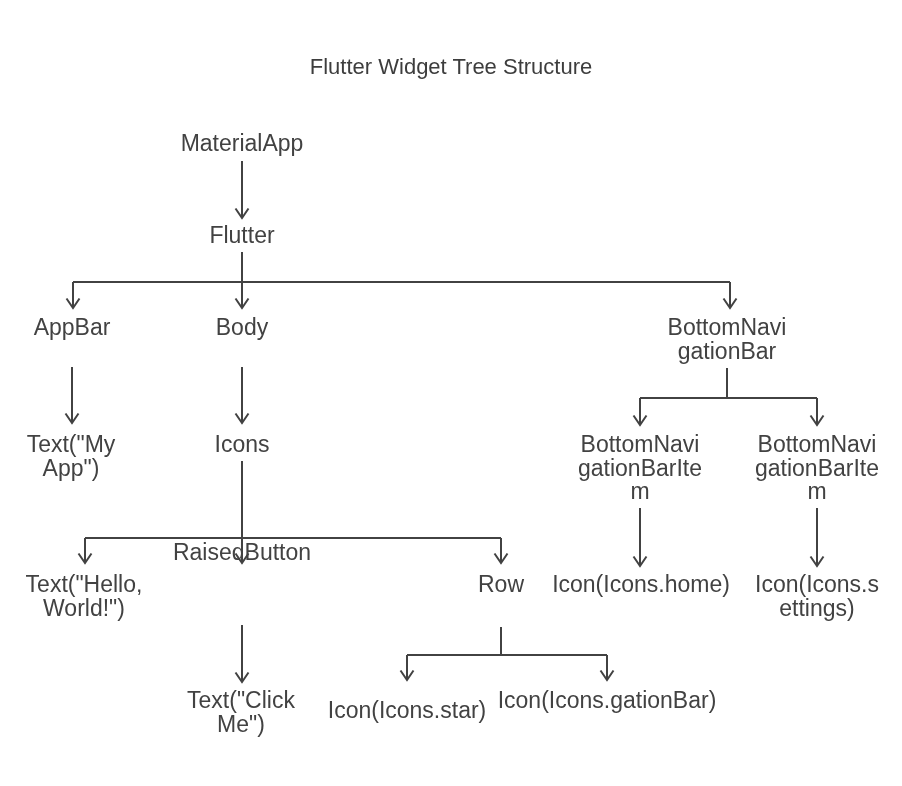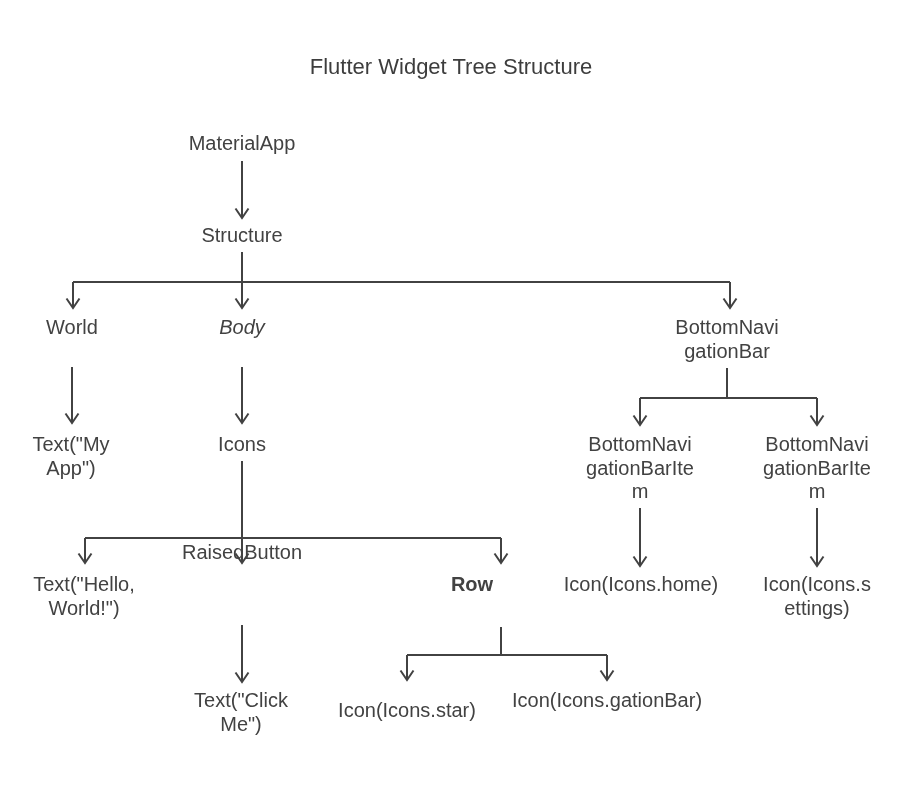--- a/index.html
+++ b/index.html
@@ -31,21 +31,21 @@
   .edges-svg path {
     stroke: #424242;
     stroke-width: 2;
     fill: none;
   }
   .node {
     position: absolute;
     transform: translateX(-50%);
     text-align: center;
     white-space: pre-line;
-    font-size: 20px;
+    font-size: 23px;
     line-height: 23.5px;
     color: #424242;
   }
 </style>
 </head>
 <body>
 
 <div class="canvas">
 
   <div class="diagram-title">Flutter Widget Tree Structure</div>
@@ -118,25 +118,25 @@
       <path d="M407 655 L607 655"></path>
       <path d="M407 655 L407 679"></path>
       <path d="M400.5 670.5 L407 680 L413.5 670.5"></path>
       <path d="M607 655 L607 679"></path>
       <path d="M600.5 670.5 L607 680 L613.5 670.5"></path>
     </g>
   </svg>
 
   <div class="node" style="left:242px; top:132px;">MaterialApp</div>
 
-  <div class="node" style="left:242px; top:224px;">Structure</div>
+  <div class="node" style="left:242px; top:224px;">Flutter</div>
 
-  <div class="node" style="left:72px; top:316px;">World</div>
+  <div class="node" style="left:72px; top:316px;">AppBar</div>
 
-  <div class="node" style="left:242px; top:316px;font-style:italic;">Body</div>
+  <div class="node" style="left:242px; top:316px;">Body</div>
 
   <div class="node" style="left:727px; top:316px;">BottomNavi
 gationBar</div>
 
   <div class="node" style="left:71px; top:433px;">Text("My
 App")</div>
 
   <div class="node" style="left:242px; top:433px;">Icons</div>
 
   <div class="node" style="left:640px; top:433px;">BottomNavi
@@ -145,21 +145,21 @@
 
   <div class="node" style="left:817px; top:433px;">BottomNavi
 gationBarIte
 m</div>
 
   <div class="node" style="left:84px; top:573px;">Text("Hello,
 World!")</div>
 
   <div class="node" style="left:242px; top:541px;">RaisedButton</div>
 
-  <div class="node" style="left:472px; top:573px;font-weight:bold;">Row</div>
+  <div class="node" style="left:501px; top:573px;">Row</div>
 
   <div class="node" style="left:817px; top:573px;">Icon(Icons.s
 ettings)</div>
 
   <div class="node" style="left:641px; top:573px;">Icon(Icons.home)</div>
 
   <div class="node" style="left:241px; top:689px;">Text("Click
 Me")</div>
 
   <div class="node" style="left:407px; top:689px;margin-top:10px;">Icon(Icons.star)</div>

